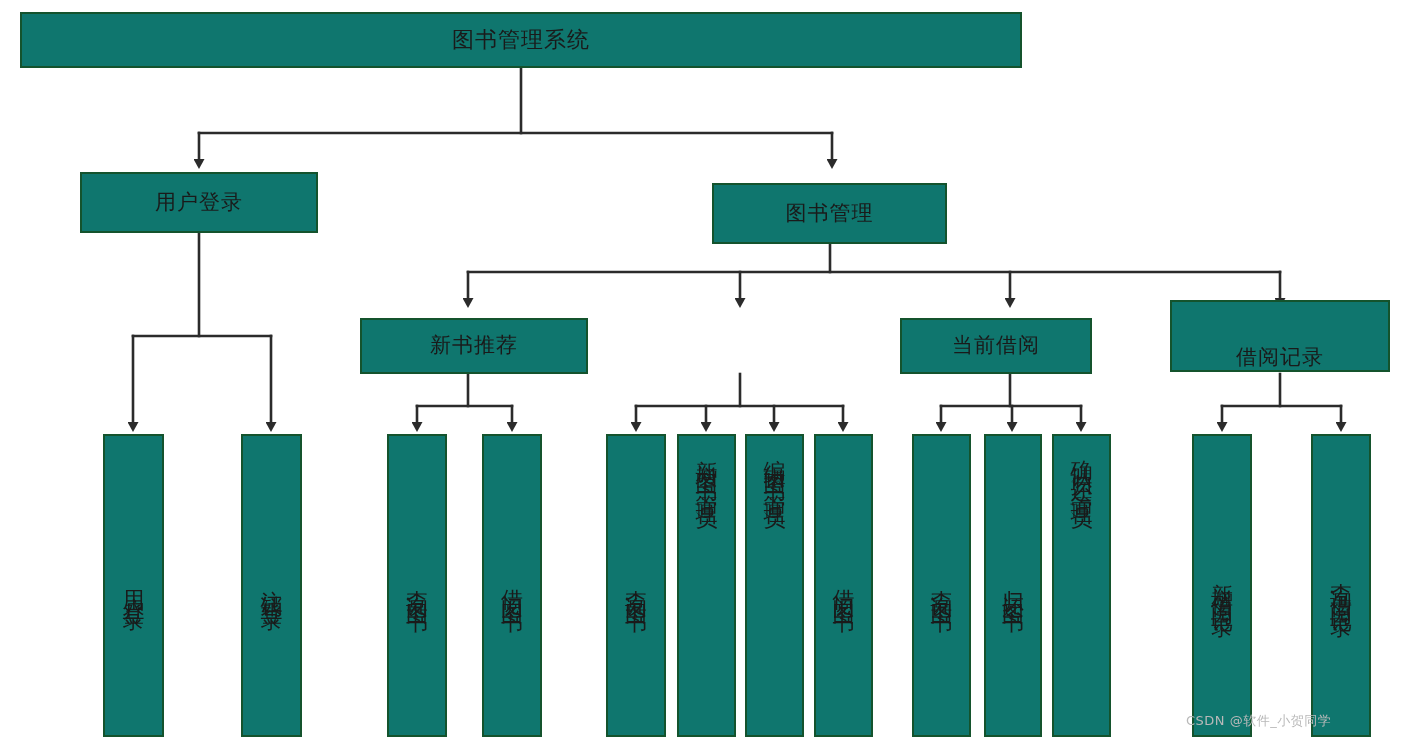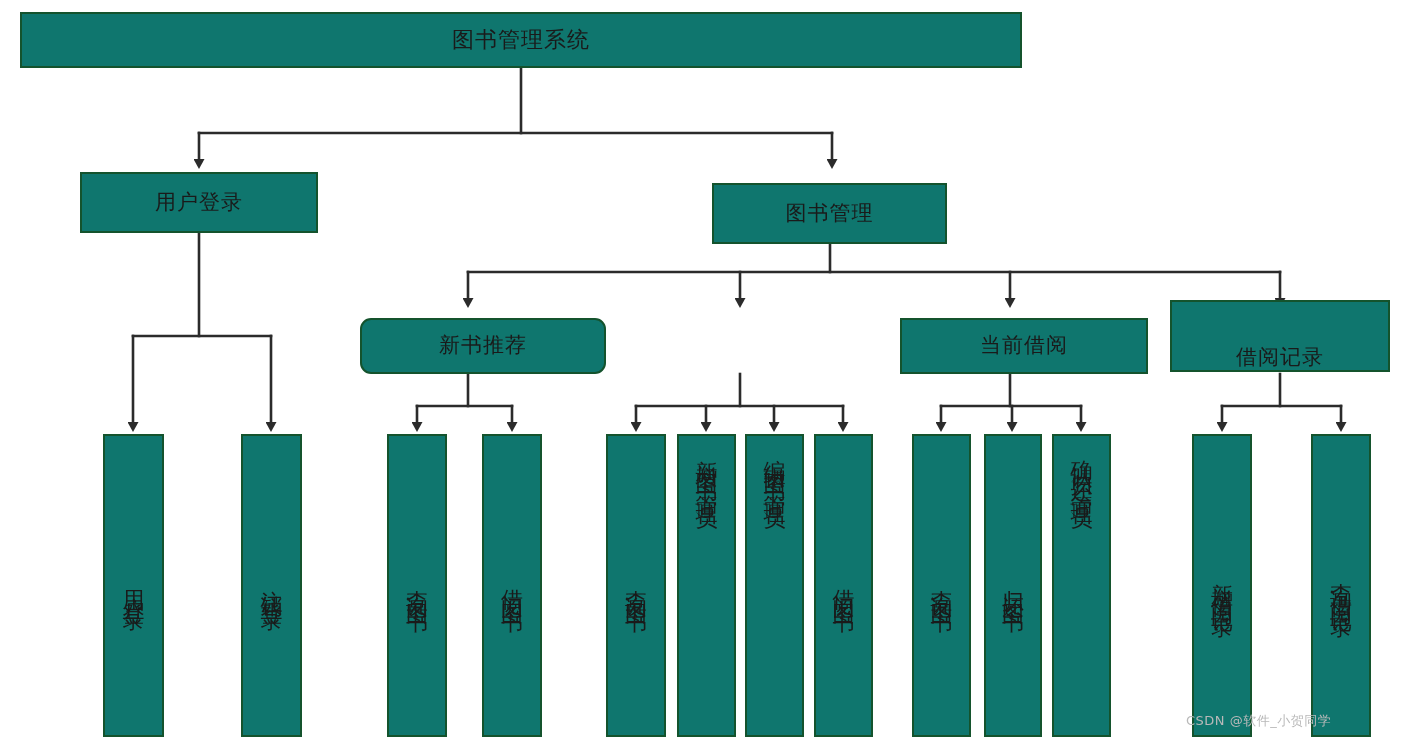--- a/index.html
+++ b/index.html
@@ -131,24 +131,24 @@
     <span>图书管理系统</span>
   </div>
 
   <div class="node horiz" style="left:80px; top:172px; width:238px; height:61px;">
     <span>用户登录</span>
   </div>
   <div class="node horiz" style="left:712px; top:172px; width:235px; height:61px;margin-top:11px;">
     <span>图书管理</span>
   </div>
 
-  <div class="node horiz" style="left:360px; top:318px; width:246px; height:56px;border-radius:11px;">
+  <div class="node horiz" style="left:360px; top:318px; width:228px; height:56px;">
     <span>新书推荐</span>
   </div>
-  <div class="node horiz" style="left:900px; top:318px; width:248px; height:56px;justify-content:center;">
+  <div class="node horiz" style="left:900px; top:318px; width:192px; height:56px;justify-content:center;">
     <span>当前借阅</span>
   </div>
   <div class="node horiz" style="left:1170px; top:300px; width:220px; height:72px;align-items:flex-end;">
     <span>借阅记录</span>
   </div>
 
   <div class="node vert centered" style="left:103px; top:434px; width:61px; height:303px;">
     <span class="vtext">用户登录</span>
   </div>
   <div class="node vert centered" style="left:241px; top:434px; width:61px; height:303px;">

